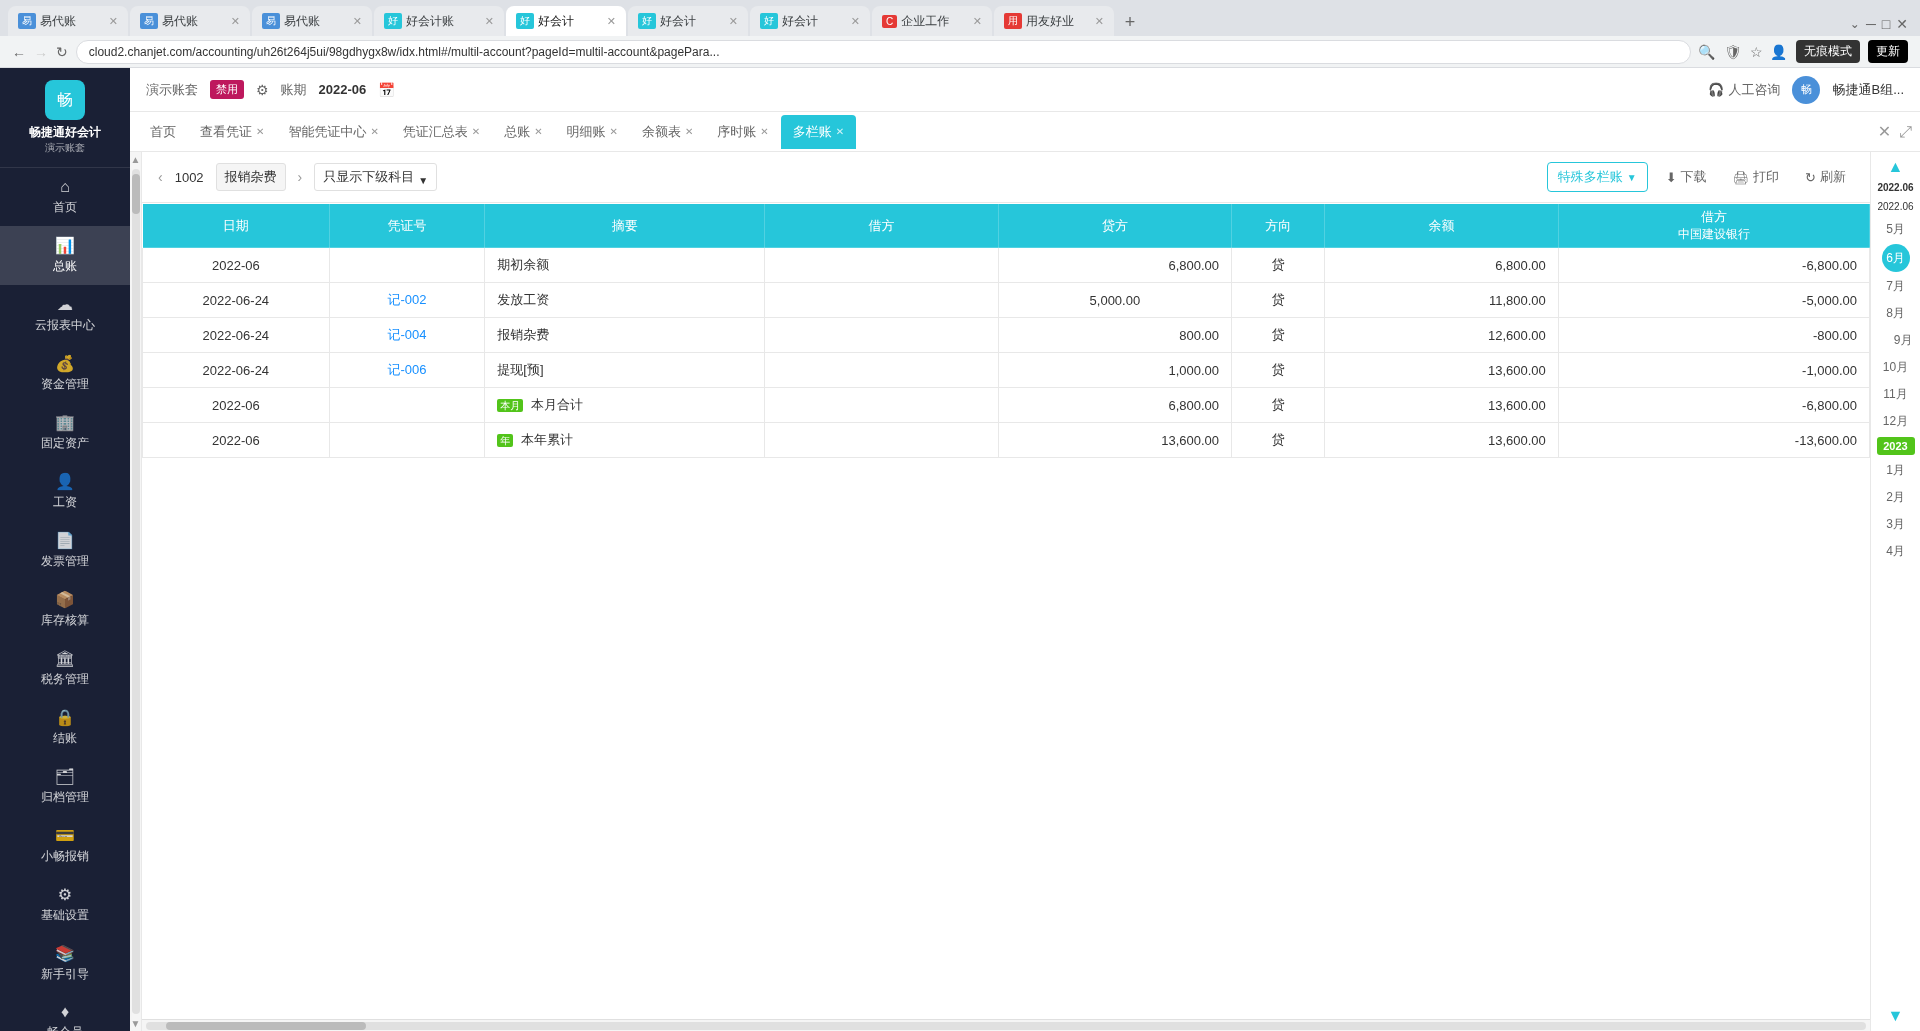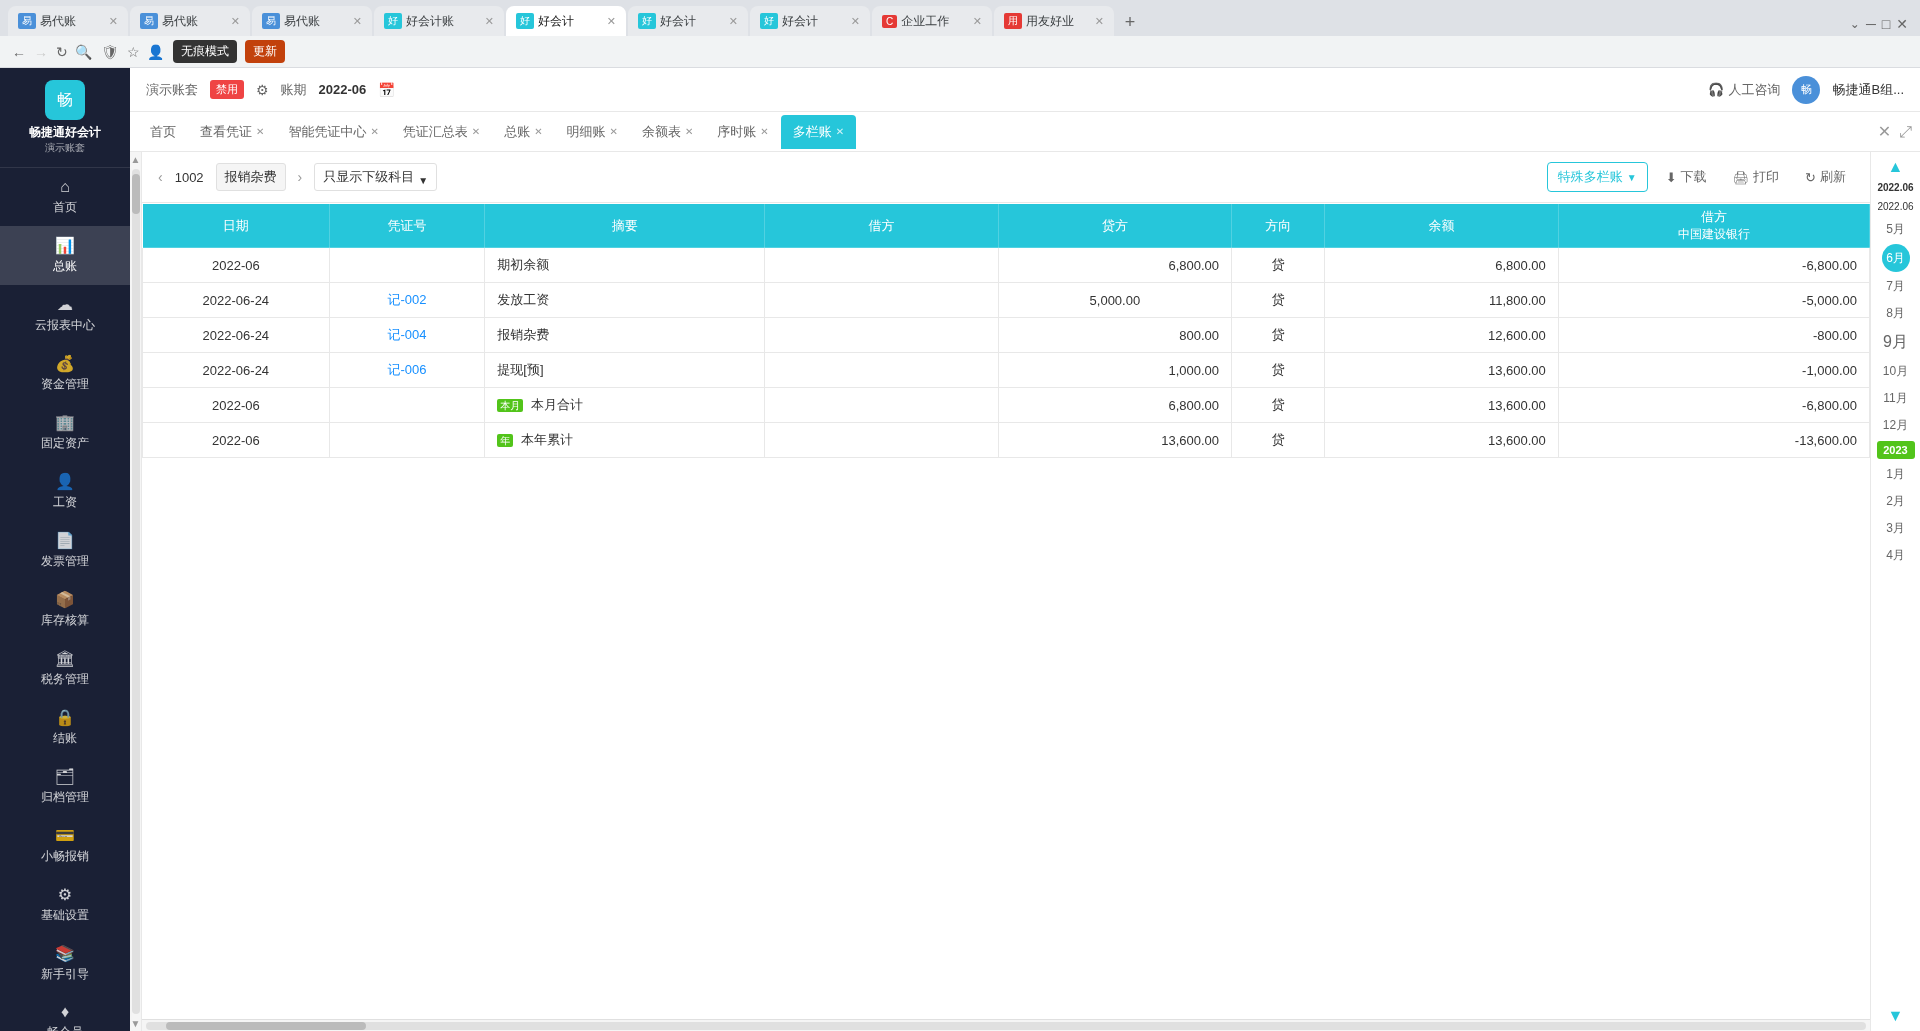--- a/index.html
+++ b/index.html
@@ -67,26 +67,27 @@
       <span style="font-size:14px;color:#666;cursor:pointer;">□</span>
       <span style="font-size:14px;color:#666;cursor:pointer;">✕</span>
     </div>
   </div>
 </div>
 
 <div style="background:#f1f3f4;height:32px;display:flex;align-items:center;padding:0 12px;gap:8px;border-bottom:1px solid #dadce0;">
   <span style="color:#666;cursor:pointer;font-size:14px;">←</span>
   <span style="color:#ccc;cursor:pointer;font-size:14px;">→</span>
   <span style="color:#666;cursor:pointer;font-size:14px;">↻</span>
+  <input style="flex: 1 1 0%; height: 24px; background: rgb(255, 255, 255); border: 1px solid rgb(218, 220, 224); border-radius: 12px; padding: 0px 12px; font-size: 12px; color: rgb(51, 51, 51); outline: none;" value="cloud2.chanjet.com/accounting/uh26t264j5ui/98gdhygx8w/idx.html#/multil-account?pageId=multil-account&amp;pagePara...">
   <span style="color:#666;font-size:14px;cursor:pointer;">🔍</span>
   <span style="color:#666;font-size:14px;cursor:pointer;">🛡</span>
   <span style="color:#666;font-size:14px;cursor:pointer;">☆</span>
   <span style="color:#666;font-size:14px;cursor:pointer;">👤</span>
   <button style="background:#333;color:#fff;border:none;border-radius:4px;padding:3px 8px;font-size:12px;cursor:pointer;">无痕模式</button>
-  <button style="background:#c2410c;color:#fff;border:none;border-radius:4px;padding:3px 8px;font-size:12px;cursor:pointer;">更新</button>
+  <button style="background:#000000;color:#fff;border:none;border-radius:4px;padding:3px 8px;font-size:12px;cursor:pointer;">更新</button>
 </div>
 
 <div style="display:flex;height:calc(1031px - 36px - 32px);background:#f0f2f5;">
 
   <div style="width:130px;background:#1a2035;color:#fff;display:flex;flex-direction:column;overflow-y:auto;">
     <div style="padding:12px 10px;border-bottom:1px solid rgba(255,255,255,0.1);display:flex;flex-direction:column;align-items:center;">
       <div style="width:40px;height:40px;background:#26c6da;border-radius:8px;display:flex;align-items:center;justify-content:center;color:#fff;font-size:16px;margin-bottom:4px;">畅</div>
       <div style="font-size:12px;font-weight:bold;color:#fff;text-align:center;">畅捷通好会计</div>
       <div style="font-size:10px;color:rgba(255,255,255,0.6);">演示账套</div>
     </div>
@@ -150,21 +151,21 @@
       <span style="font-size:16px;">♦</span>
       <span>畅会员</span>
     </div>
 
   </div>
 
   <div style="flex:1;display:flex;flex-direction:column;overflow:hidden;">
 
     <div style="background:#fff;height:44px;display:flex;align-items:center;padding:0 16px;gap:12px;border-bottom:1px solid #e8e8e8;">
       <span style="font-size:13px;color:#666;">演示账套</span>
-      <span style="background:#ef4444;color:#fff;font-size:11px;padding:2px 6px;border-radius:3px;cursor:pointer;">禁用</span>
+      <span style="background:#be185d;color:#fff;font-size:11px;padding:2px 6px;border-radius:3px;cursor:pointer;">禁用</span>
       <span style="font-size:14px;color:#666;cursor:pointer;">⚙</span>
       <span style="font-size:13px;color:#666;">账期</span>
       <span style="font-size:13px;color:#333;font-weight:bold;">2022-06</span>
       <span style="font-size:14px;color:#666;cursor:pointer;">📅</span>
       <div style="margin-left:auto;display:flex;align-items:center;gap:12px;">
         <div style="display:flex;align-items:center;gap:4px;font-size:13px;color:#666;cursor:pointer;">
           <span>🎧</span>
           <span>人工咨询</span>
         </div>
         <div style="width:28px;height:28px;border-radius:50%;background:#4a90d9;display:flex;align-items:center;justify-content:center;color:#fff;font-size:11px;">畅</div>
@@ -371,21 +372,21 @@
       </div>
 
       <div style="width:50px;background:#fff;border-left:1px solid #e8e8e8;display:flex;flex-direction:column;align-items:center;padding:4px 0;overflow-y:auto;">
         <span style="color:#26c6da;font-size:16px;cursor:pointer;padding:2px;">▲</span>
         <div style="font-size:10px;color:#333;font-weight:bold;margin:2px 0;text-align:center;padding:2px 4px;">2022.06</div>
         <div style="font-size:10px;color:#333;margin:2px 0;text-align:center;padding:2px 4px;">2022.06</div>
         <div style="width:38px;text-align:center;padding:4px 2px;font-size:12px;color:#666;cursor:pointer;border-radius:3px;margin:1px 0;">5月</div>
         <div style="width:28px;height:28px;display:flex;align-items:center;justify-content:center;font-size:12px;cursor:pointer;background:#26c6da;color:#fff;border-radius:50%;margin:1px 0;">6月</div>
         <div style="width:38px;text-align:center;padding:4px 2px;font-size:12px;color:#666;cursor:pointer;border-radius:3px;margin:1px 0;">7月</div>
         <div style="width:38px;text-align:center;padding:4px 2px;font-size:12px;color:#666;cursor:pointer;border-radius:3px;margin:1px 0;">8月</div>
-        <div style="width:38px;text-align:center;padding:4px 2px;font-size:16px;color:#666;cursor:pointer;border-radius:3px;margin:1px 0;">9月</div>
+        <div style="width:38px;text-align:right;padding:4px 2px;font-size:12px;color:#666;cursor:pointer;border-radius:3px;margin:1px 0;">9月</div>
         <div style="width:38px;text-align:center;padding:4px 2px;font-size:12px;color:#666;cursor:pointer;border-radius:3px;margin:1px 0;">10月</div>
         <div style="width:38px;text-align:center;padding:4px 2px;font-size:12px;color:#666;cursor:pointer;border-radius:3px;margin:1px 0;">11月</div>
         <div style="width:38px;text-align:center;padding:4px 2px;font-size:12px;color:#666;cursor:pointer;border-radius:3px;margin:1px 0;">12月</div>
         <div style="width:38px;text-align:center;padding:3px 2px;font-size:11px;cursor:pointer;background:#52c41a;color:#fff;border-radius:3px;margin:2px 0;font-weight:bold;">2023</div>
         <div style="width:38px;text-align:center;padding:4px 2px;font-size:12px;color:#666;cursor:pointer;border-radius:3px;margin:1px 0;">1月</div>
         <div style="width:38px;text-align:center;padding:4px 2px;font-size:12px;color:#666;cursor:pointer;border-radius:3px;margin:1px 0;">2月</div>
         <div style="width:38px;text-align:center;padding:4px 2px;font-size:12px;color:#666;cursor:pointer;border-radius:3px;margin:1px 0;">3月</div>
         <div style="width:38px;text-align:center;padding:4px 2px;font-size:12px;color:#666;cursor:pointer;border-radius:3px;margin:1px 0;">4月</div>
         <span style="color:#26c6da;font-size:16px;cursor:pointer;padding:2px;margin-top:auto;">▼</span>
       </div>

